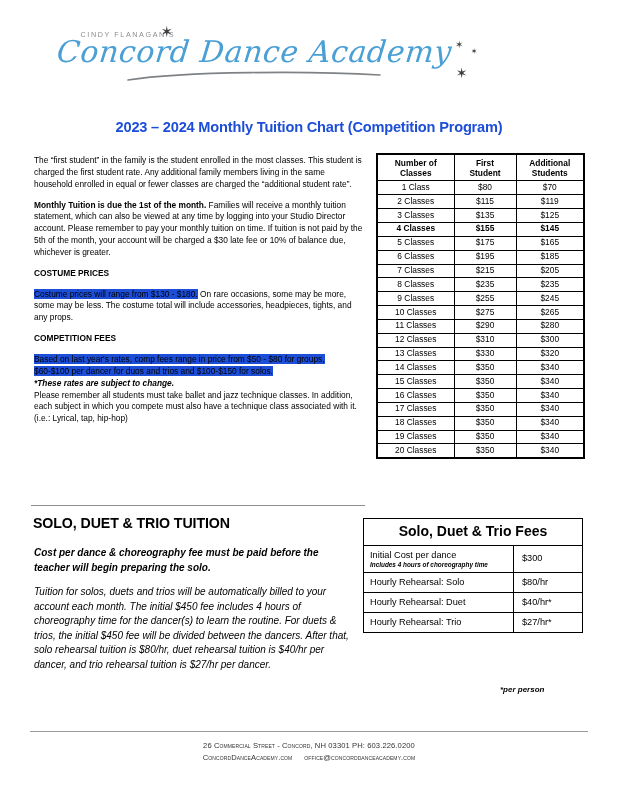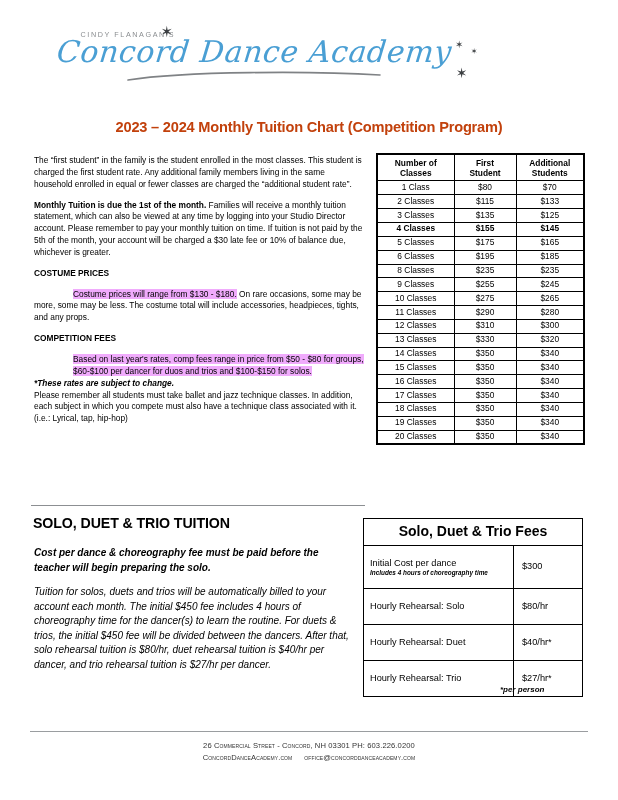--- a/index.html
+++ b/index.html
@@ -73,21 +73,21 @@
   
   .main-title {
     position: absolute;
     top: 119px;
     left: 0;
     width: 618px;
     text-align: center;
     font-size: 14.6px;
     font-weight: bold;
     letter-spacing: -0.2px;
-    color: #c2410c;
+    color: #1d4ed8;
   }
 
   
   .left-col {
     position: absolute;
     left: 34px;
     top: 155px;
     width: 330px;
     font-size: 8.35px;
     line-height: 1.42;
@@ -96,23 +96,22 @@
   .left-col p { margin: 0 0 9px 0; }
   .left-col p:last-child { margin-bottom: 0; }
   .b { font-weight: bold; }
   .bi { font-weight: bold; font-style: italic; }
   .sec-head {
     font-weight: bold;
     margin: 0 0 1px 0;
     font-size: 8.35px;
   }
   .hl {
-    background: #f0abfc;
+    background: #1d4ed8;
     box-decoration-break: clone;
-    margin-left: 39px;
     -webkit-box-decoration-break: clone;
   }
   .tight { margin-bottom: 0 !important; }
 
   
   .tuition-table {
     position: absolute;
     left: 376px;
     top: 153px;
     width: 207px;
@@ -174,21 +173,21 @@
     position: absolute;
     left: 363px;
     top: 518px;
     width: 219px;
     border-collapse: collapse;
     table-layout: fixed;
     font-size: 9.2px;
   }
   .fees-table td, .fees-table th {
     border: 1px solid #000;
-    padding: 12px 6px;
+    padding: 4px 6px;
     vertical-align: middle;
     font-weight: normal;
     line-height: 1.2;
   }
   .fees-table .fees-title {
     text-align: center;
     font-weight: bold;
     font-size: 14px;
     padding: 4px 0 5px 0;
   }
@@ -297,41 +296,46 @@
     </thead>
     <tbody>
         <tr>
           <td>1 Class</td>
           <td>$80</td>
           <td>$70</td>
         </tr>
         <tr>
           <td>2 Classes</td>
           <td>$115</td>
-          <td>$133</td>
+          <td>$119</td>
         </tr>
         <tr>
           <td>3 Classes</td>
           <td>$135</td>
           <td>$125</td>
         </tr>
         <tr class="bold-row">
           <td>4 Classes</td>
           <td>$155</td>
           <td>$145</td>
         </tr>
         <tr>
           <td>5 Classes</td>
           <td>$175</td>
           <td>$165</td>
         </tr>
         <tr>
           <td>6 Classes</td>
           <td>$195</td>
           <td>$185</td>
+        </tr>
+        <tr>
+          <td>7 Classes</td>
+          <td>$215</td>
+          <td>$205</td>
         </tr>
         <tr>
           <td>8 Classes</td>
           <td>$235</td>
           <td>$235</td>
         </tr>
         <tr>
           <td>9 Classes</td>
           <td>$255</td>
           <td>$245</td>

